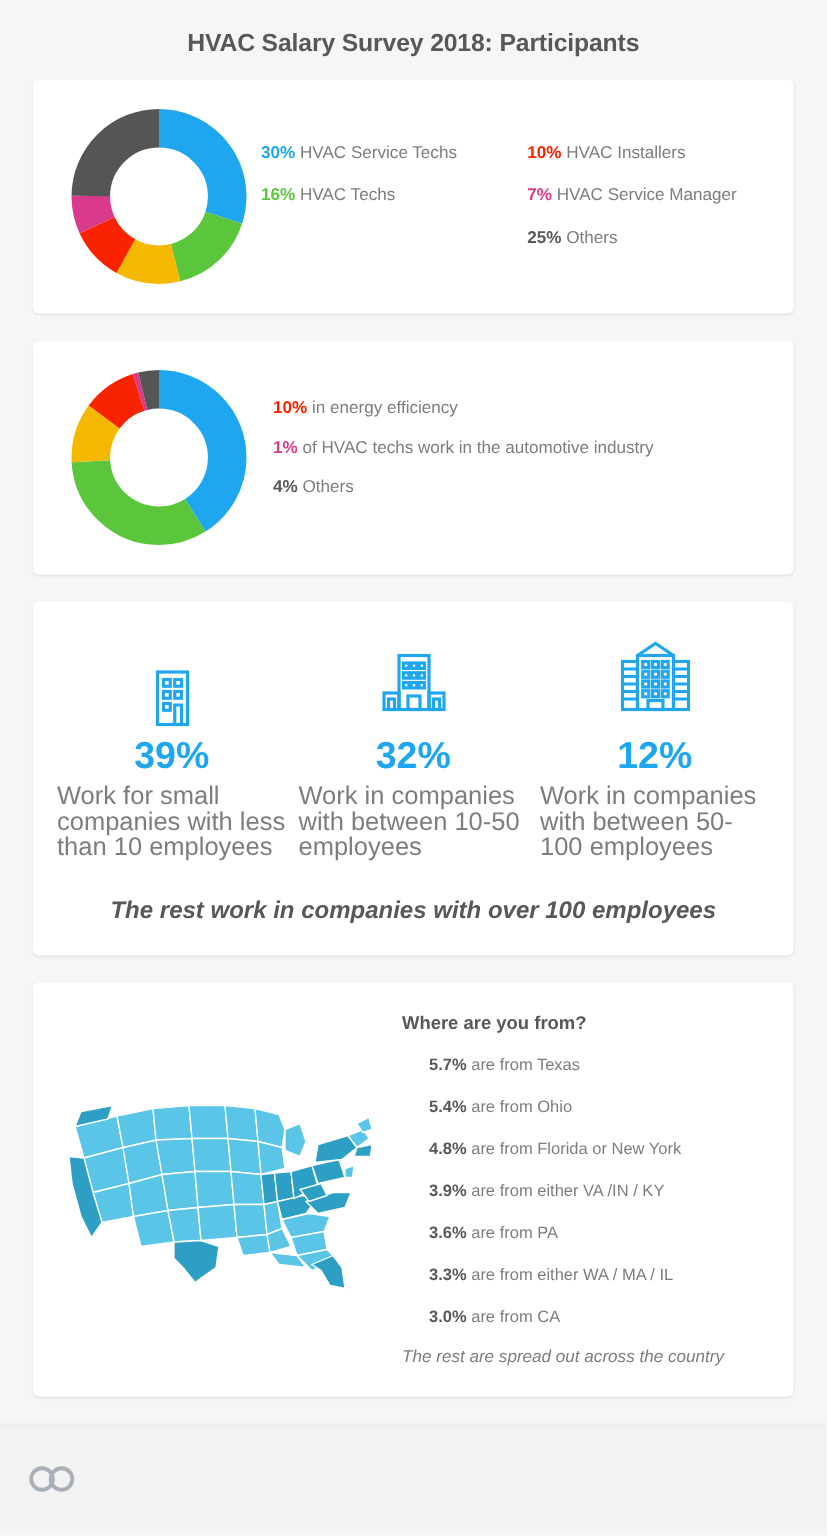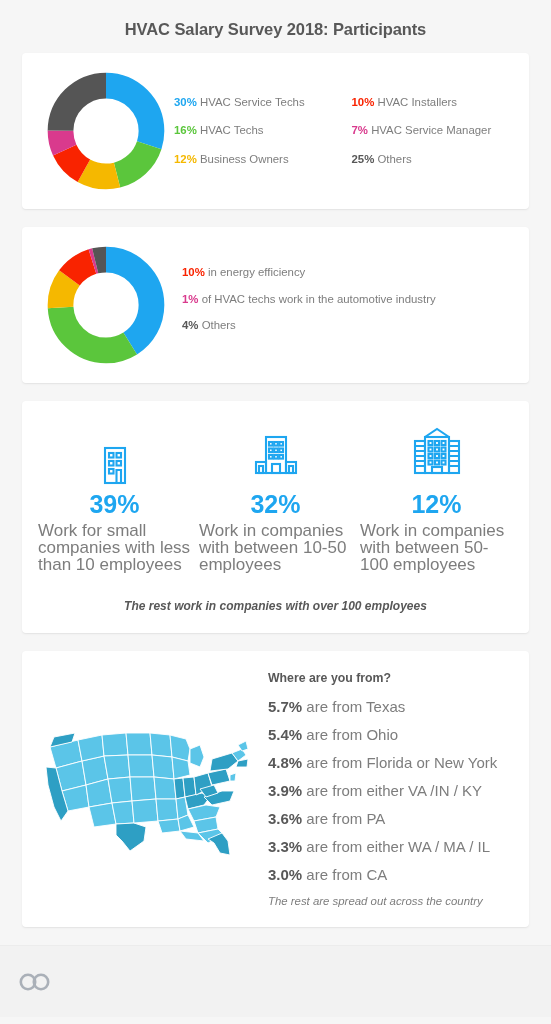--- a/index.html
+++ b/index.html
@@ -91,21 +91,21 @@
   }
   .bdesc {
     font-size: 17px;
     color: #7d7d7d;
     line-height: 17px;
     margin-top: 5px;
     padding: 0 4px;
   }
   .rest-note {
     text-align: center;
-    font-size: 12px;
+    font-size: 16px;
     font-weight: bold;
     font-style: italic;
     color: #585858;
     margin-top: 26px;
   }
 
   
   .map-card { display: flex; padding: 20px 12px 20px 4px; }
   .map-wrap {
     flex: 0 0 auto;
@@ -115,24 +115,25 @@
     align-items: center;
   }
   .map-list { flex: 1 1 auto; padding-right: 6px; }
   .map-head {
     font-size: 12.3px;
     font-weight: bold;
     color: #585858;
     margin-bottom: 14px;
   }
   .map-item {
-    font-size: 15px;
+    font-size: 11px;
     color: #7d7d7d;
     line-height: 15px;
     margin-bottom: 13px;
+    margin-left: 18px;
   }
   .map-item .pct { font-weight: bold; color: #585858; }
   .map-foot {
     font-size: 11.4px;
     font-style: italic;
     color: #7d7d7d;
     margin-top: 0;
   }
 
   
@@ -195,23 +196,20 @@
           </g>
         </svg>
       </div>
       <div class="legend">
         <div class="legend-col">
           <div class="legend-item">
             <span class="pct" style="color:#1ea6f0">30%</span><span> HVAC Service Techs</span>
           </div>
           <div class="legend-item">
             <span class="pct" style="color:#5bc63c">16%</span><span> HVAC Techs</span>
-          </div>
-          <div class="legend-item">
-            <span class="pct" style="color:#f5b800">12%</span><span> Business Owners</span>
           </div>
         </div>
         <div class="legend-col right">
           <div class="legend-item">
             <span class="pct" style="color:#f92300">10%</span><span> HVAC Installers</span>
           </div>
           <div class="legend-item">
             <span class="pct" style="color:#d93a8d">7%</span><span> HVAC Service Manager</span>
           </div>
           <div class="legend-item">

